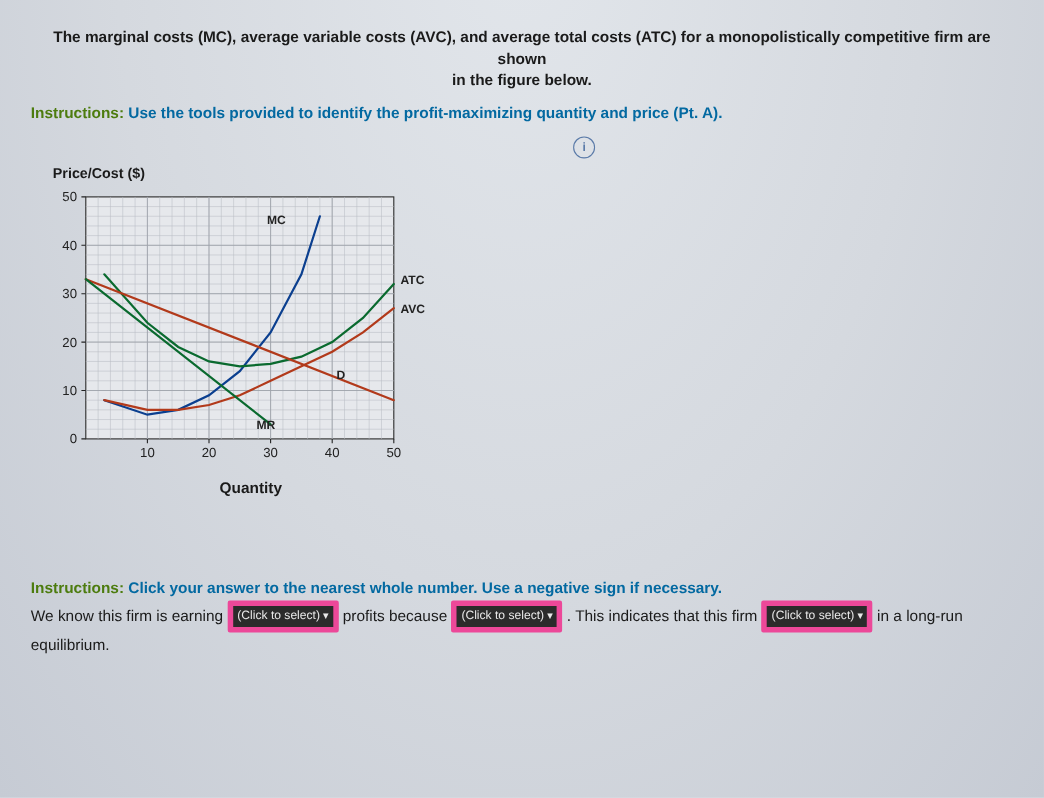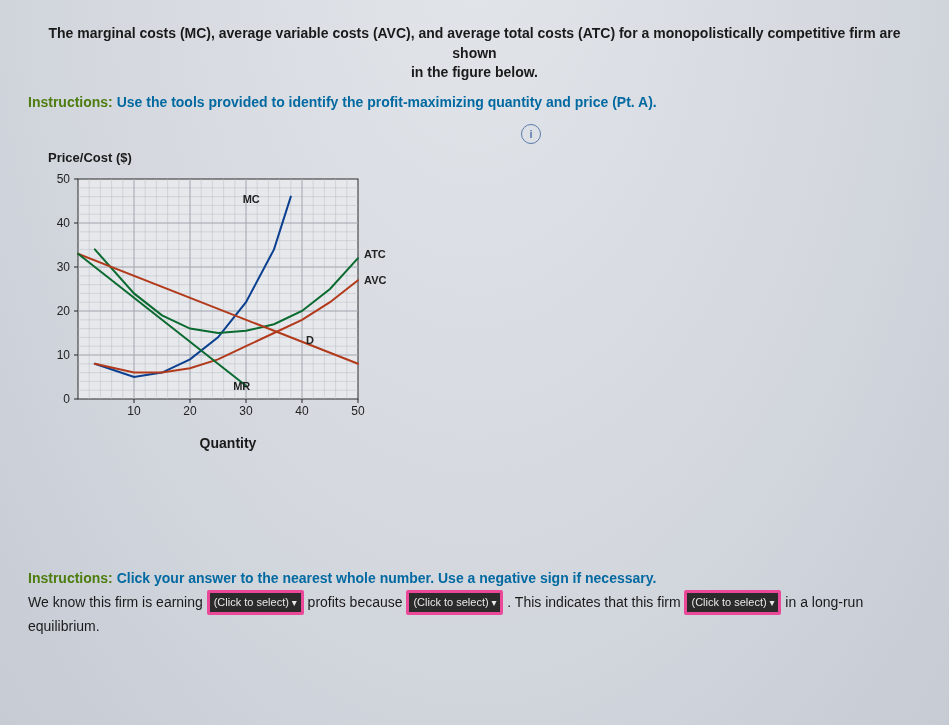--- a/index.html
+++ b/index.html
@@ -46,21 +46,21 @@
     justify-content: center;
     font-size: 11px;
     color: #5a7aa8;
     font-weight: bold;
     cursor: pointer;
   }
   .chart-tools-row {
     display: flex;
     align-items: flex-start;
     gap: 19px;
-    margin-bottom: 116px;
+    margin-bottom: 72px;
   }
   .chart-block {
     display: flex;
     flex-direction: column;
     align-items: flex-start;
   }
   .ylabel {
     font-weight: bold;
     font-size: 13px;
     margin-left: 20px;
@@ -131,21 +131,21 @@
   .bottom-block {
     line-height: 1.6;
     font-size: 14px;
   }
   .select-pill {
     display: inline-block;
     background: #2b2b2b;
     color: #e8e8e8;
     font-size: 11px;
     padding: 1px 4px;
-    border: 3px solid #ec4899;
+    border: 5px solid #ec4899;
     border-radius: 2px;
     vertical-align: middle;
     cursor: pointer;
   }
   .select-pill::after {
     content: " \25BE";
     font-size: 10px;
   }
 </style>
 </head>

